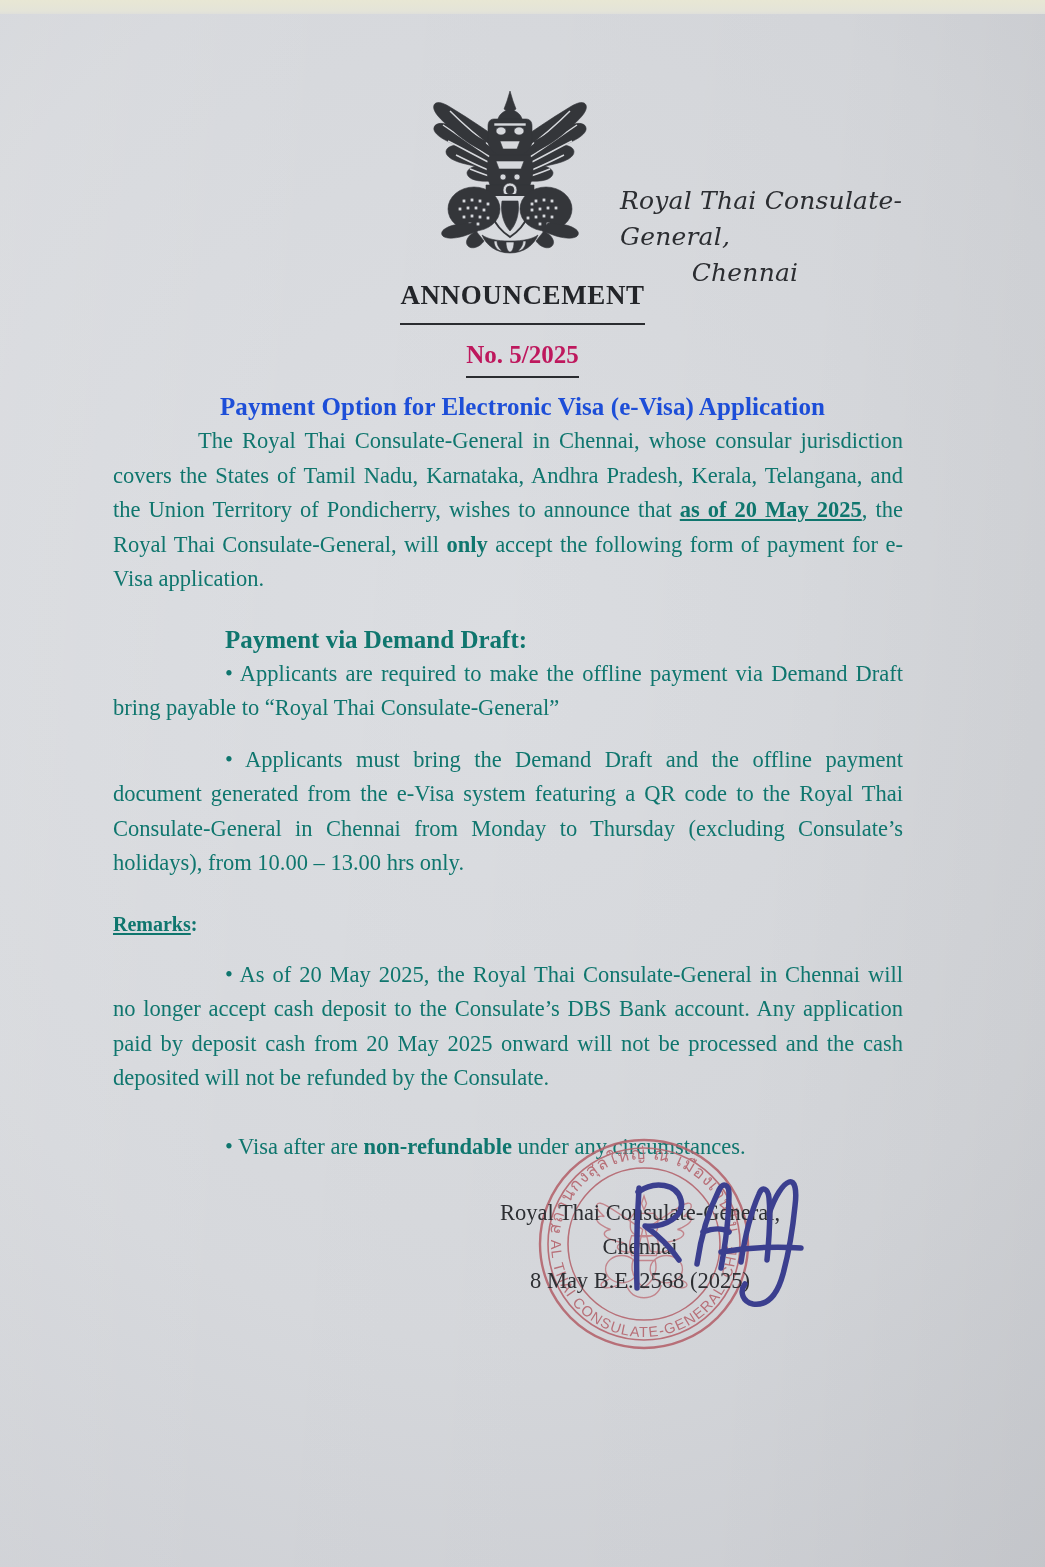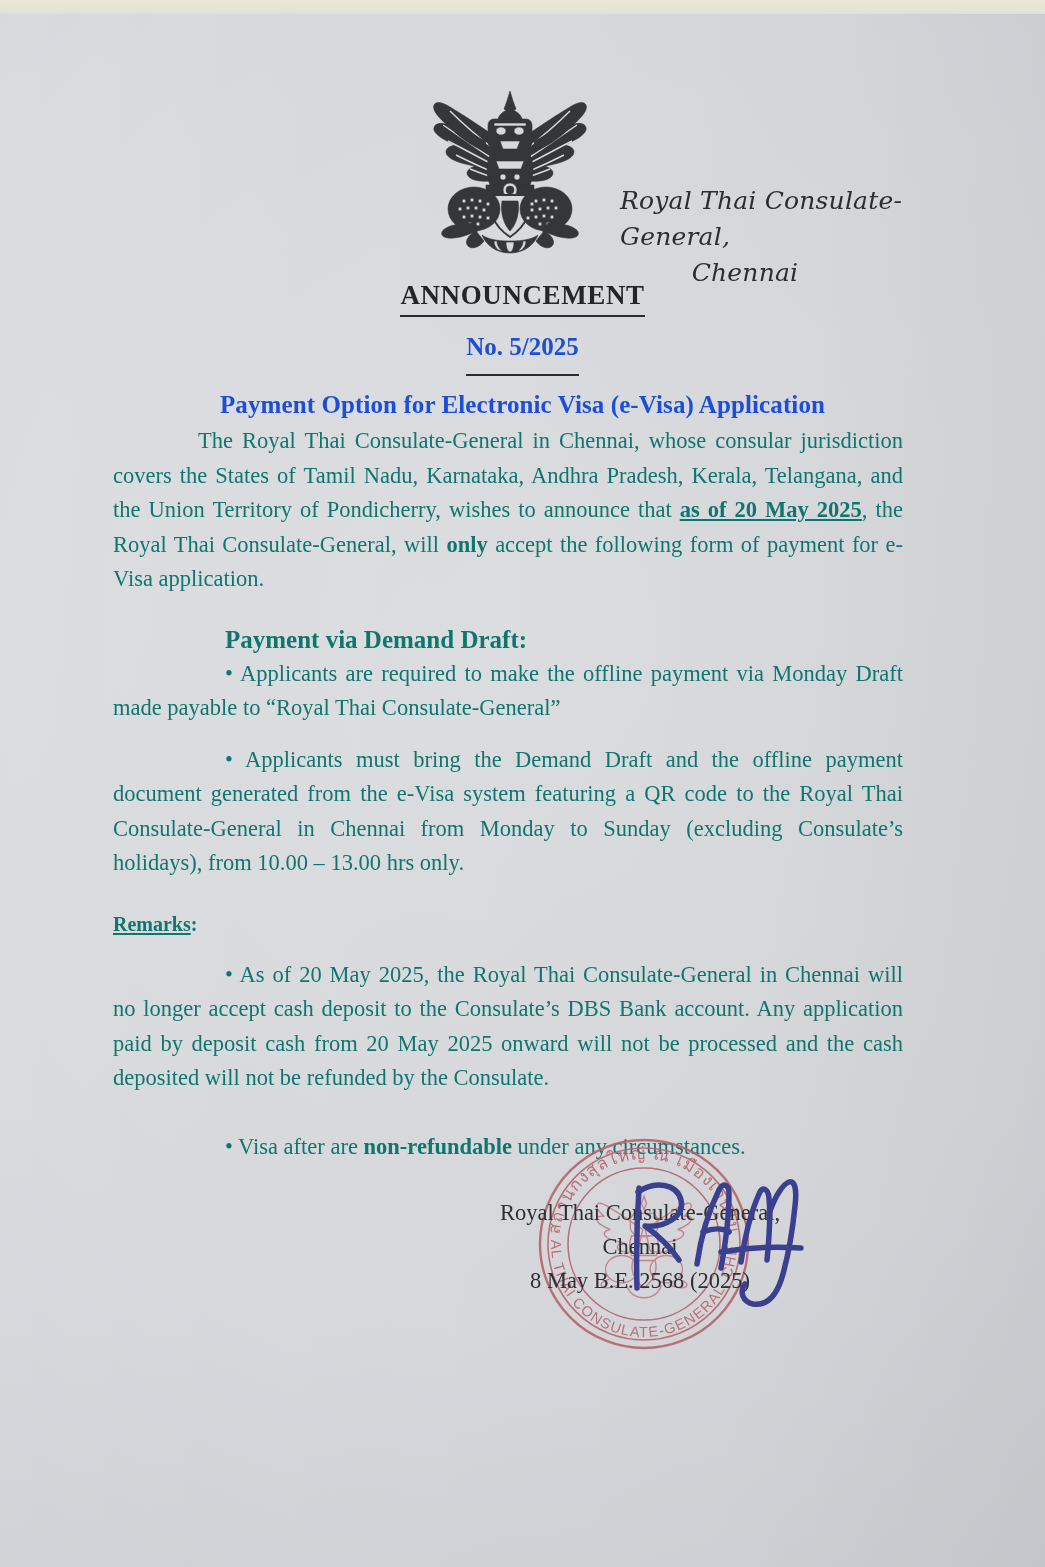--- a/index.html
+++ b/index.html
@@ -79,31 +79,31 @@
 
   
   .title-block { position: absolute; left: 0; top: 280px; width: 1045px; text-align: center; }
   .t-announcement {
     font-size: 27px;
     font-weight: bold;
     letter-spacing: 0.6px;
     color: #232529;
     display: inline-block;
     border-bottom: 2px solid #2a2c30;
-    padding-bottom: 5px;
+    padding-bottom: 13px;
     line-height: 30px;
   }
   .t-number {
     margin-top: 16px;
     font-size: 25px;
     font-weight: bold;
-    color: #1d4ed8;
+    color: #be185d;
     display: inline-block;
     border-bottom: 2px solid #2a2c30;
-    padding-bottom: 13px;
+    padding-bottom: 7px;
     line-height: 28px;
   }
   .t-subject {
     margin-top: 14px;
     font-size: 25px;
     font-weight: bold;
     color: #1d4ed8;
     line-height: 30px;
     letter-spacing: 0.1px;
   }
@@ -311,25 +311,25 @@
     </div>
 
     <div class="body-area">
 
       <p class="para indent"><span>The Royal Thai Consulate-General in Chennai, whose consular jurisdiction covers the States of Tamil Nadu, Karnataka, Andhra Pradesh, Kerala, Telangana, and the Union Territory of Pondicherry, wishes to announce that </span><span class="bu">as of 20 May 2025</span><span>, the Royal Thai Consulate-General, will </span><span class="b">only</span><span> accept the following form of payment for e-Visa application.</span></p>
 
       <div class="gap-m"></div>
 
       <p class="sec-head">Payment via Demand Draft:</p>
 
-      <p class="para bullet-ind">• Applicants are required to make the offline payment via Monday Draft made payable to “Royal Thai Consulate-General”</p>
+      <p class="para bullet-ind">• Applicants are required to make the offline payment via Demand Draft bring payable to “Royal Thai Consulate-General”</p>
 
       <div class="gap-s"></div>
 
-      <p class="para bullet-ind">• Applicants must bring the Demand Draft and the offline payment document generated from the e-Visa system featuring a QR code to the Royal Thai Consulate-General in Chennai from Monday to Sunday (excluding Consulate’s holidays), from 10.00 – 13.00 hrs only.</p>
+      <p class="para bullet-ind">• Applicants must bring the Demand Draft and the offline payment document generated from the e-Visa system featuring a QR code to the Royal Thai Consulate-General in Chennai from Monday to Thursday (excluding Consulate’s holidays), from 10.00 – 13.00 hrs only.</p>
 
       <div class="gap-m"></div>
 
       <p class="remarks-head"><span class="bu">Remarks</span><span class="b">:</span></p>
 
       <div class="gap-s"></div>
 
       <p class="para bullet-ind">• As of 20 May 2025, the Royal Thai Consulate-General in Chennai will no longer accept cash deposit to the Consulate’s DBS Bank account. Any application paid by deposit cash from 20 May 2025 onward will not be processed and the cash deposited will not be refunded by the Consulate.</p>
 
       <div class="gap-s"></div>

